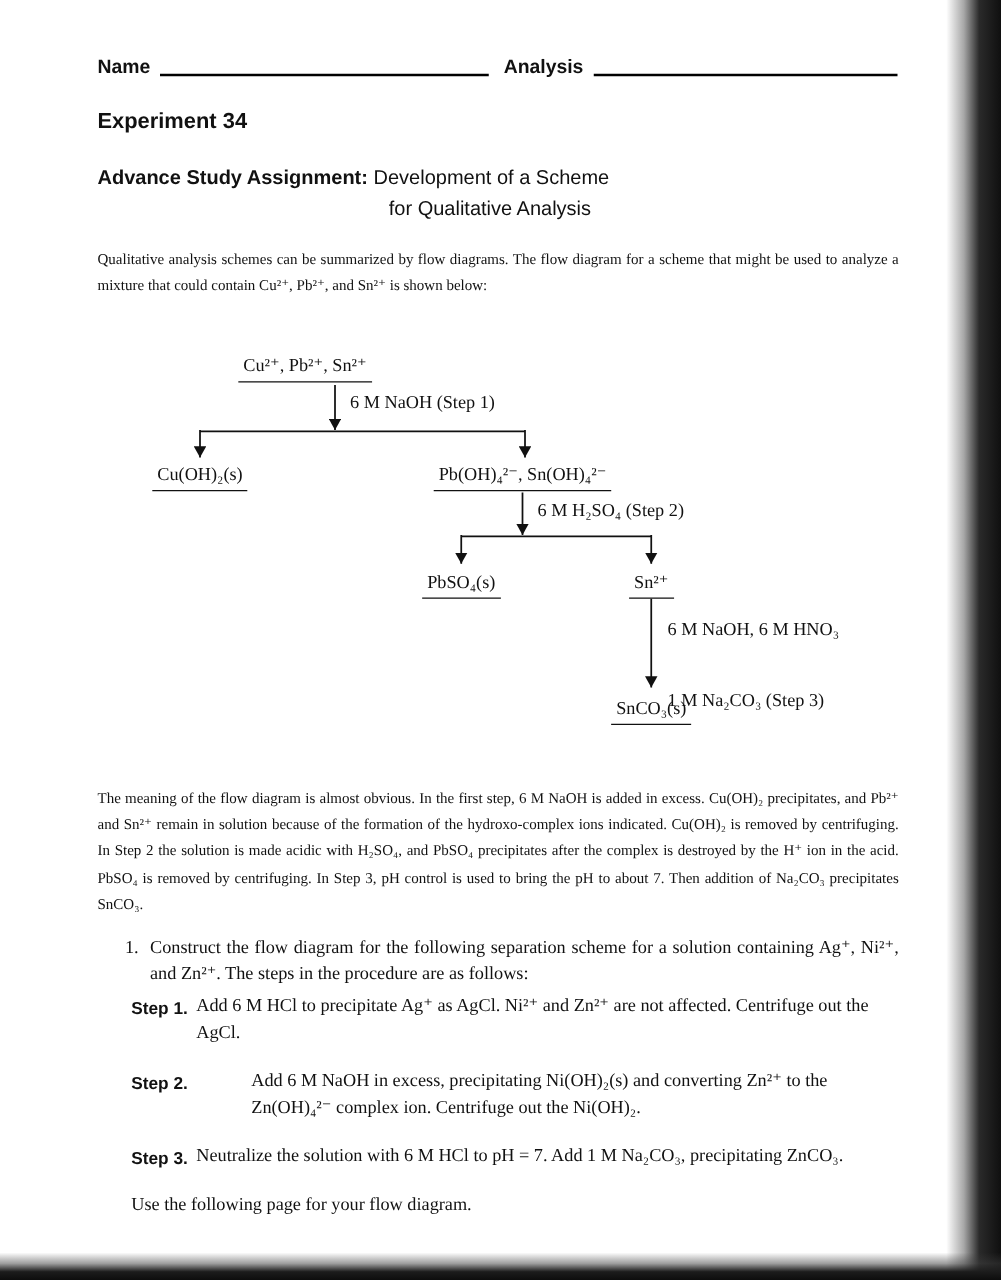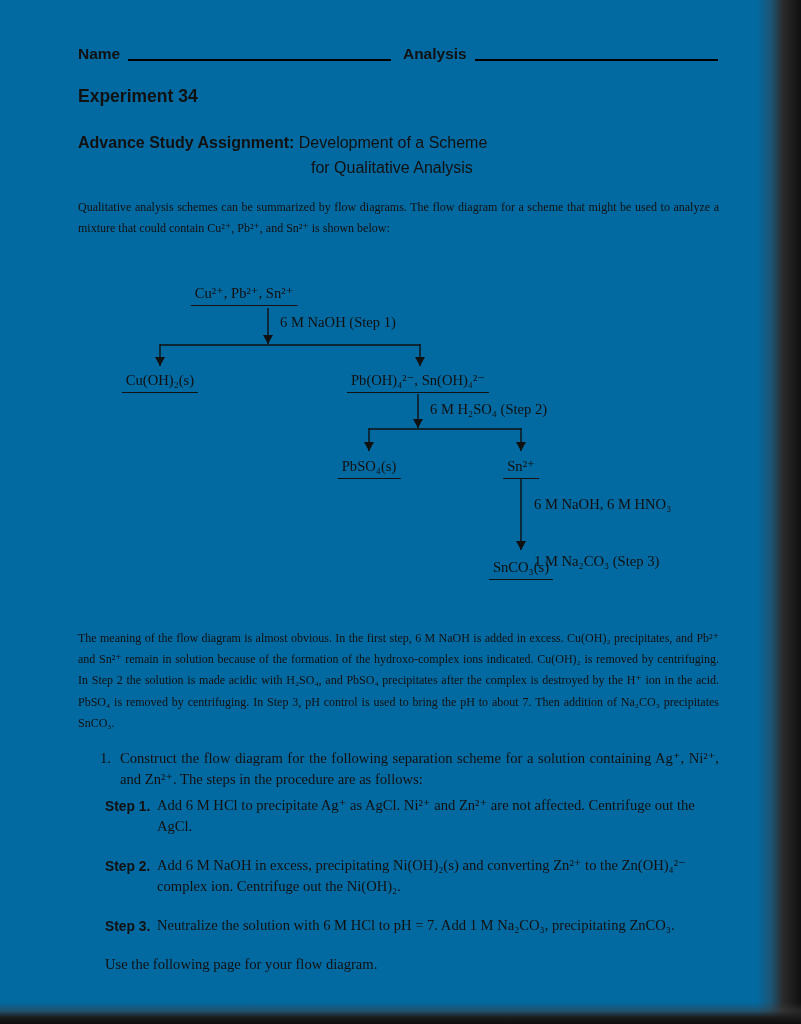--- a/index.html
+++ b/index.html
@@ -3,21 +3,21 @@
 <meta charset="utf-8">
 <style>
   * { box-sizing: border-box; }
   html, body { margin: 0; padding: 0; }
   body { background: #444; }
 
   .page {
     position: relative;
     width: 801px;
     height: 1024px;
-    background: #0369a1;
+    background: #ffffff;
     overflow: hidden;
     font-family: "Liberation Serif", "DejaVu Serif", serif;
     color: #111;
   }
 
   
   .header-row {
     position: absolute;
     left: 78px;
     top: 45px;
@@ -112,21 +112,21 @@
   .step-label {
     font-family: "Liberation Sans", "DejaVu Sans", sans-serif;
     font-weight: bold;
     font-size: 13.8px;
     width: 52px;
     flex-shrink: 0;
     padding-top: 1px;
   }
   .step-text { flex: 1; }
   .step-1 { top: 795px; }
-  .step-2 { top: 855px; }
+  .step-2 { top: 855px; gap: 44px; }
   .step-3 { top: 915px; }
 
   .closing {
     position: absolute;
     left: 105px;
     top: 956px;
     font-size: 14.6px;
   }
 
   

